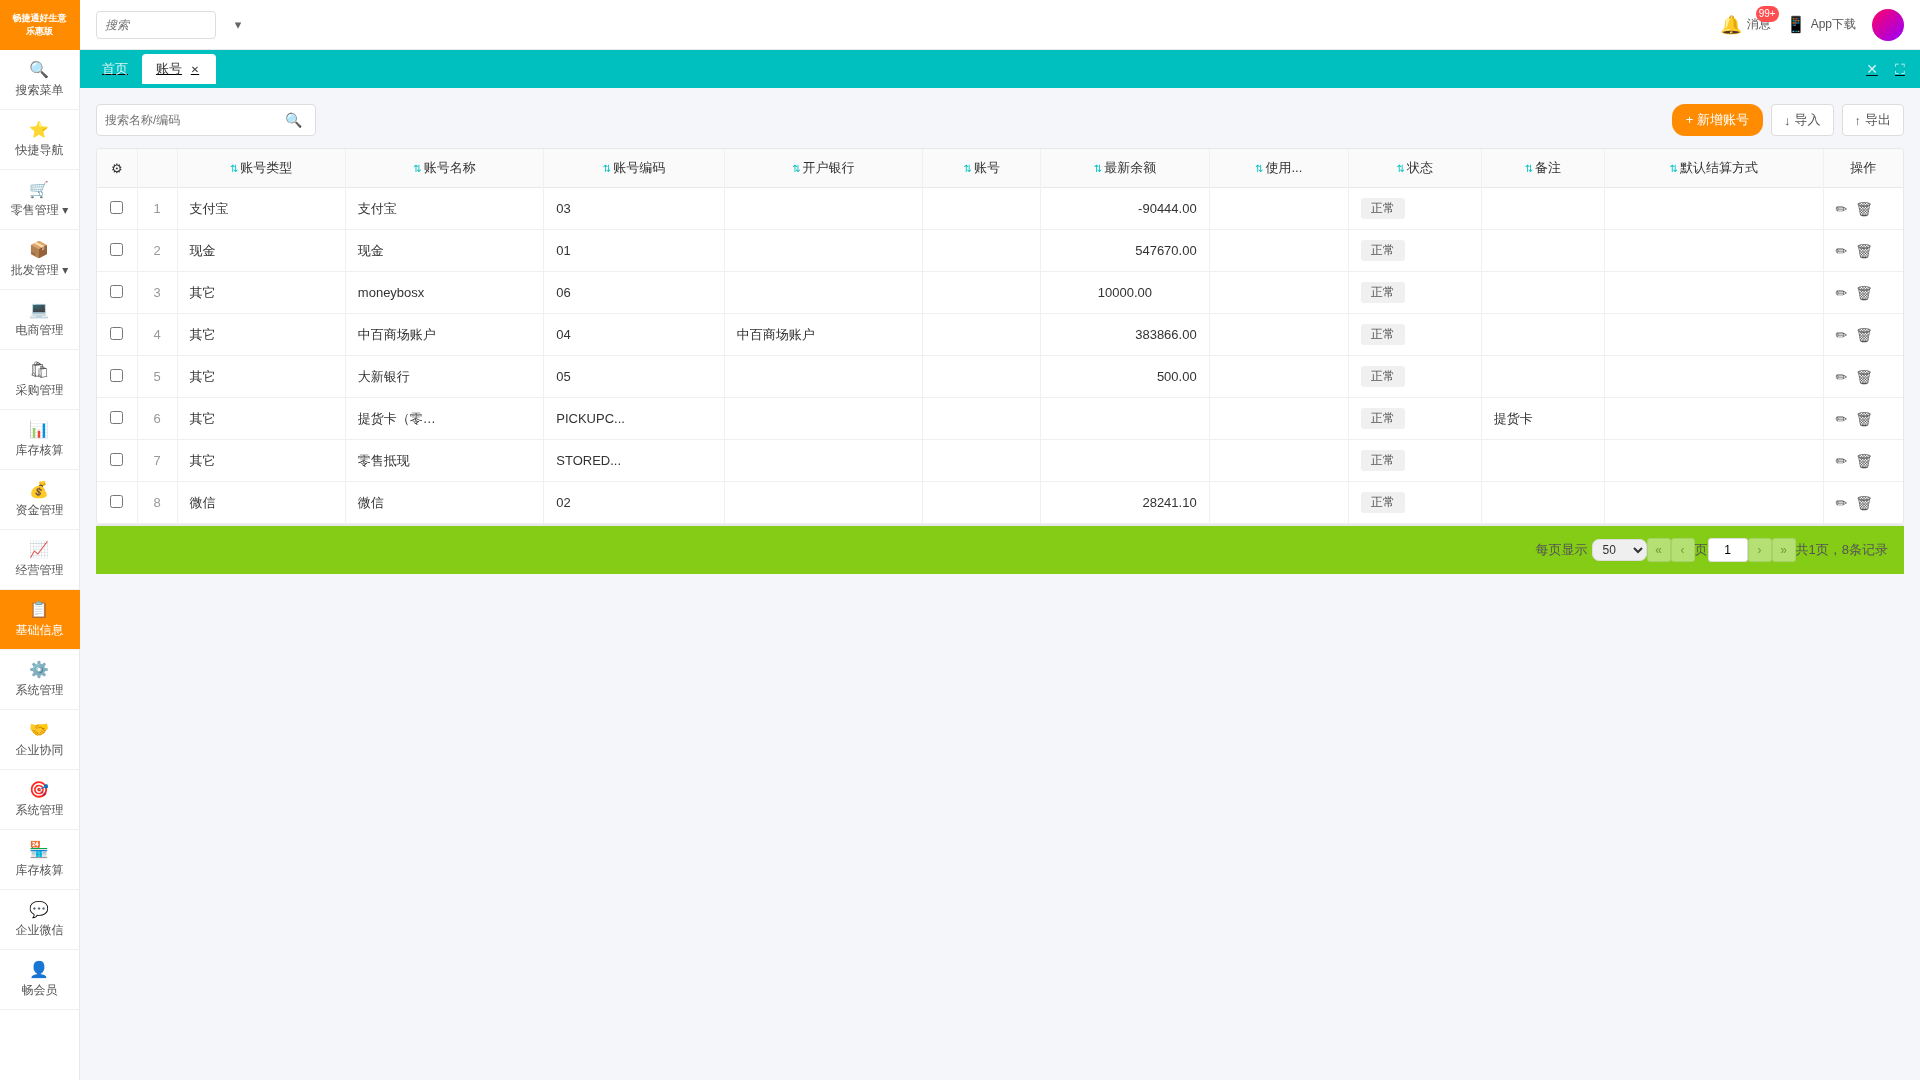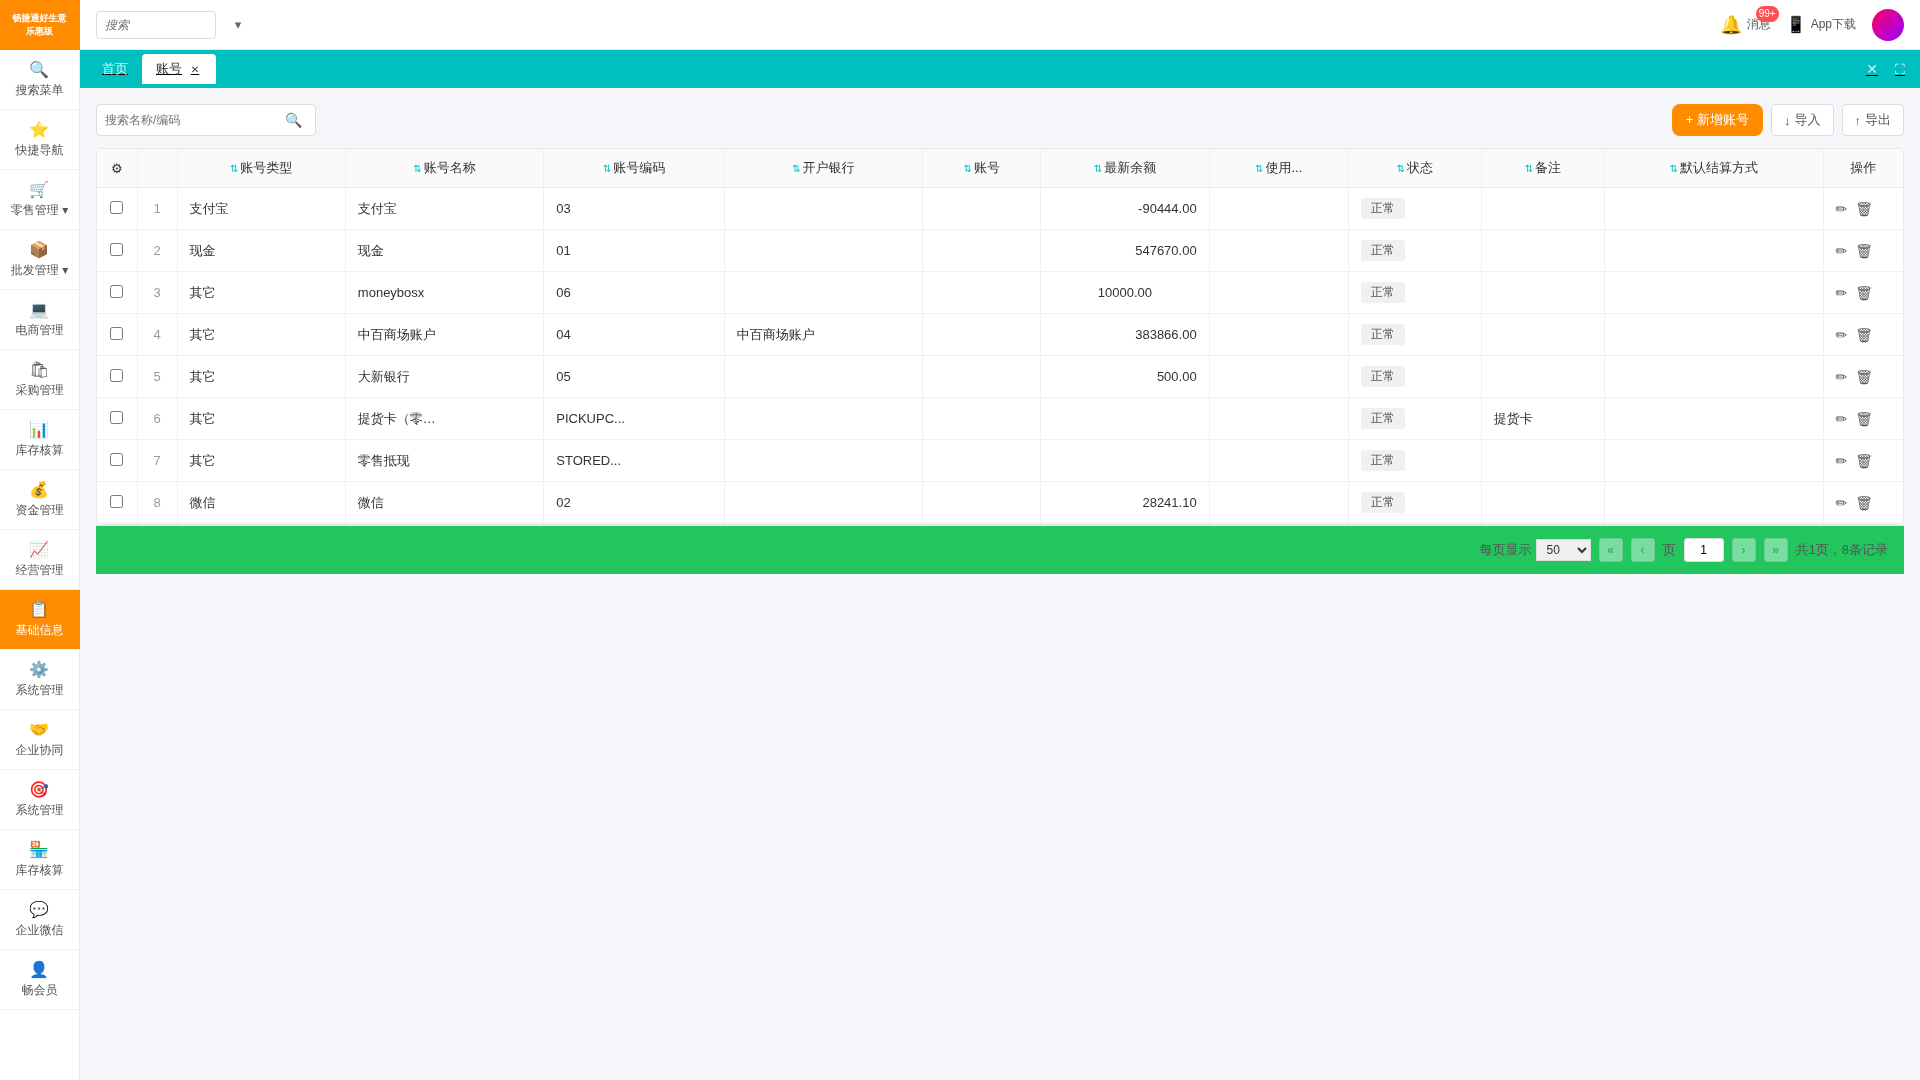--- a/index.html
+++ b/index.html
@@ -206,21 +206,21 @@
       font-size: 12px;
       width: 180px;
       color: #333;
     }
     .search-box .search-icon { color: #999; font-size: 14px; cursor: pointer; }
     .toolbar-right { display: flex; gap: 8px; }
     .btn-add {
       background: #ff8c00;
       color: white;
       border: none;
-      border-radius: 8px;
+      border-radius: 13px;
       padding: 0 14px;
       height: 32px;
       cursor: pointer;
       font-size: 13px;
       display: flex;
       align-items: center;
       gap: 4px;
     }
     .btn-outline {
       background: #fff;
@@ -284,34 +284,33 @@
     .action-btns { display: flex; gap: 8px; align-items: center; }
     .action-btn { cursor: pointer; color: #555; font-size: 14px; }
     .row-num { color: #999; text-align: center; }
 
     
     .pagination {
       display: flex;
       align-items: center;
       justify-content: flex-end;
       padding: 12px 16px;
-      gap: 8px;
-      background: #22c55e;
+      background: #84cc16;
       border-top: 1px solid #e8e8e8;
       font-size: 13px;
       color: #555;
     }
     .page-size-select {
       display: flex;
       align-items: center;
       gap: 4px;
     }
     .page-size-select select {
       border: 1px solid #ddd;
-      border-radius: 0;
+      border-radius: 7px;
       padding: 2px 6px;
       font-size: 12px;
       color: #333;
     }
     .page-nav-btn {
       width: 24px;
       height: 24px;
       display: flex;
       align-items: center;
       justify-content: center;

